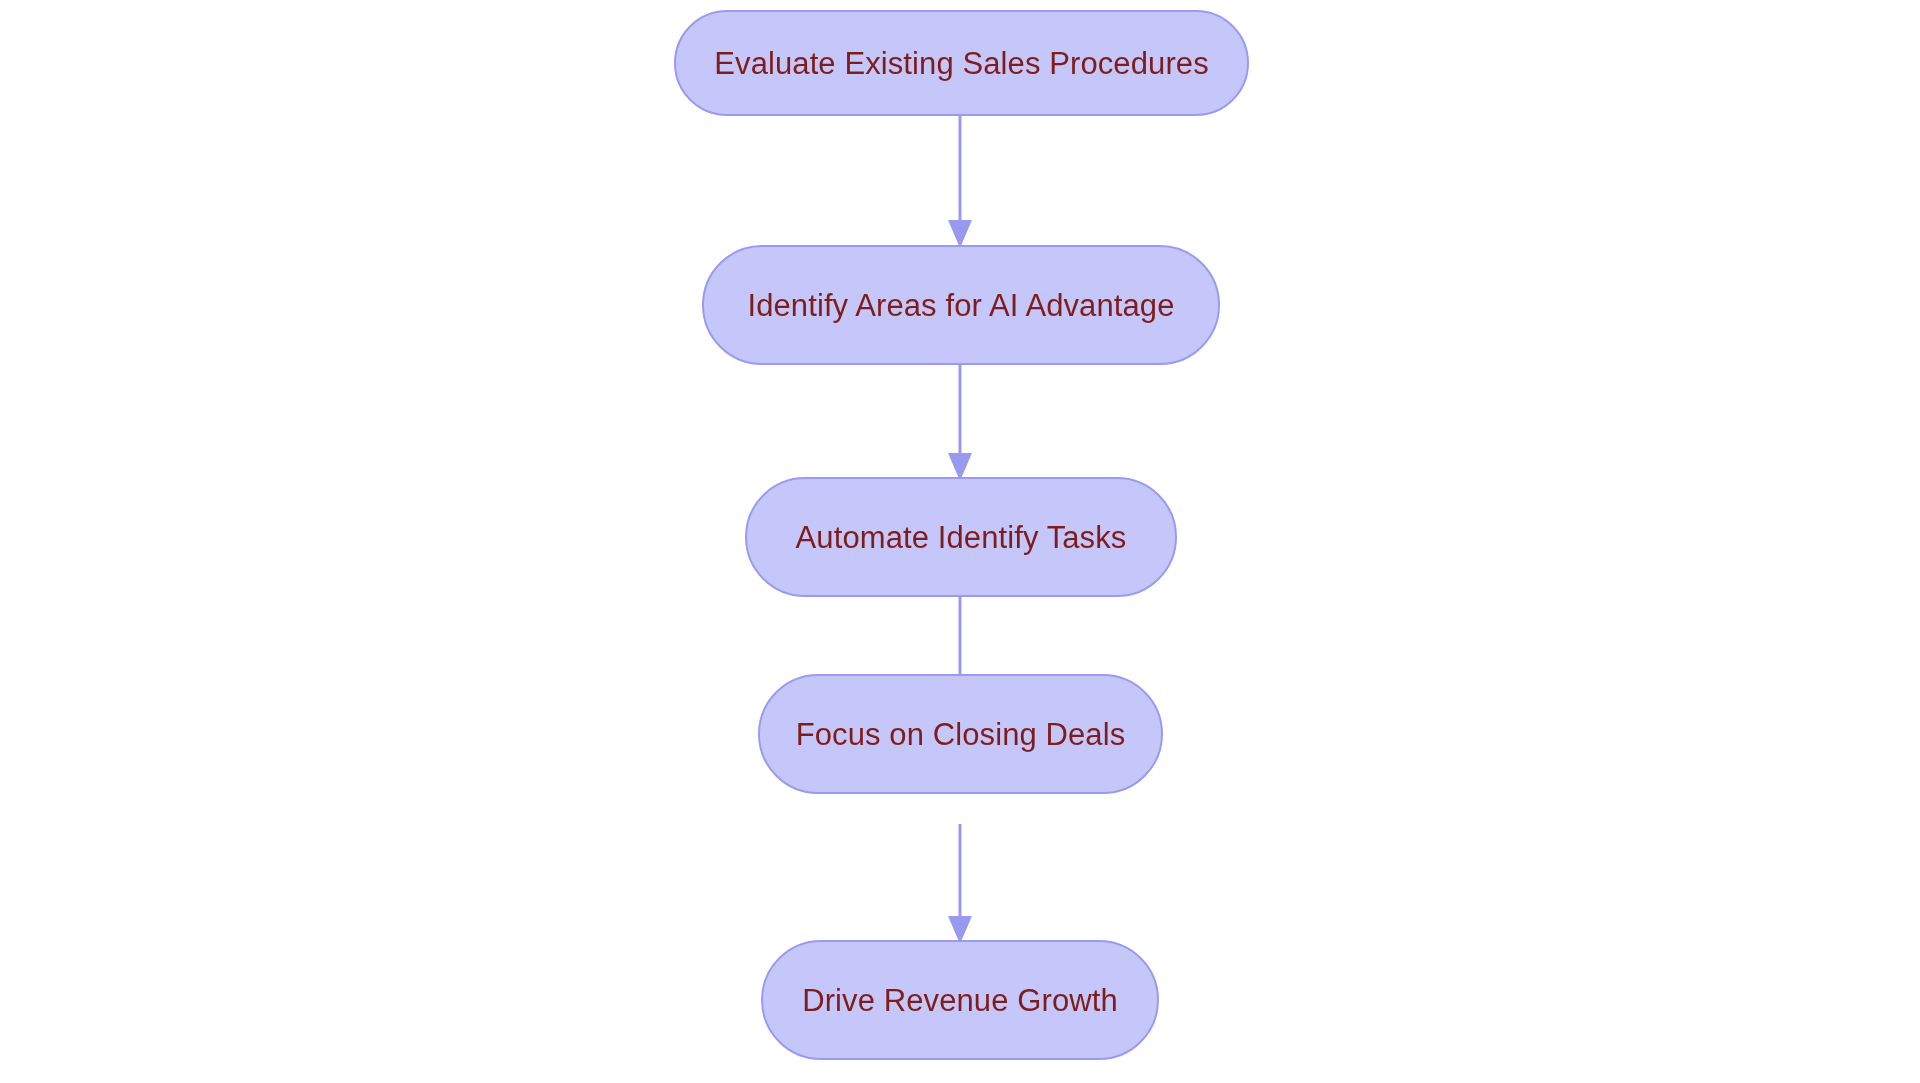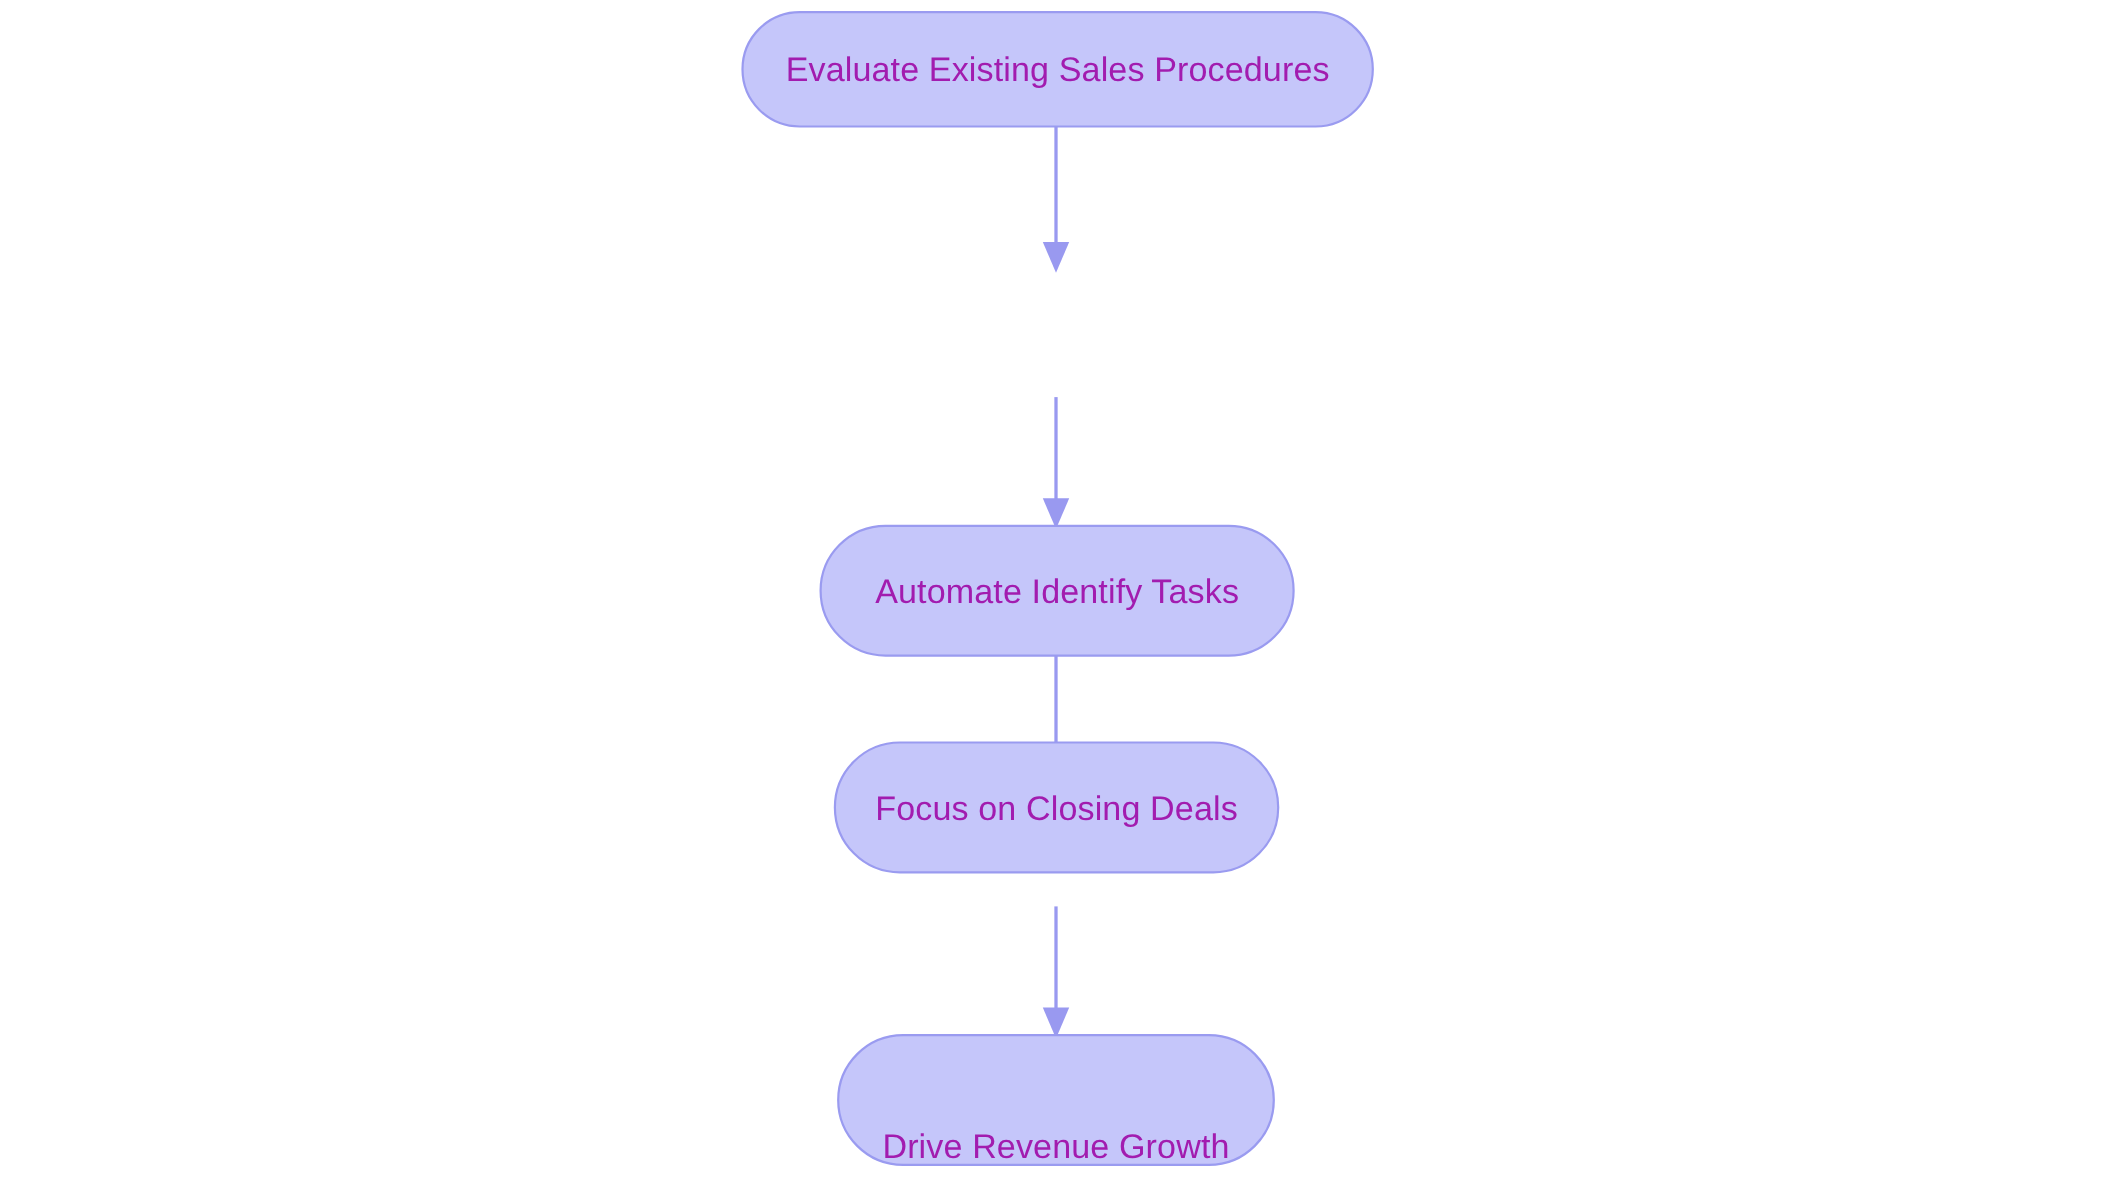--- a/index.html
+++ b/index.html
@@ -28,21 +28,21 @@
     display: flex;
     align-items: center;
     justify-content: center;
     background: #c5c6fa;
     border: 2px solid #9a9bf0;
     border-radius: 999px;
     z-index: 2;
   }
 
   .flow-node-label {
-    color: #a21caf;
+    color: #7f1d1d;
     font-size: 31px;
     line-height: 1;
     font-weight: 400;
     letter-spacing: 0.1px;
     white-space: nowrap;
     text-align: center;
     font-family: "Liberation Sans", "DejaVu Sans", sans-serif;
   }
 
   .flow-connector {
@@ -84,26 +84,29 @@
 
   <svg class="flow-connector" style="left:940px; top:824px; width:40px; height:124px;" viewBox="0 0 40 124">
     <line class="conn-line" x1="20" y1="0" x2="20" y2="102"></line>
     <polygon class="conn-head" points="20,120 8,92 32,92"></polygon>
   </svg>
 
   <div class="flow-node" style="left:674px; top:10px; width:575px; height:106px;">
     <span class="flow-node-label">Evaluate Existing Sales Procedures</span>
   </div>
 
+  <div class="flow-node" style="left:702px; top:245px; width:518px; height:120px;">
+    <span class="flow-node-label">Identify Areas for AI Advantage</span>
+  </div>
 
   <div class="flow-node" style="left:745px; top:477px; width:432px; height:120px;">
     <span class="flow-node-label">Automate Identify Tasks</span>
   </div>
 
   <div class="flow-node" style="left:758px; top:674px; width:405px; height:120px;">
     <span class="flow-node-label">Focus on Closing Deals</span>
   </div>
 
-  <div class="flow-node" style="left:761px; top:940px; width:398px; height:120px;align-items:flex-end;">
+  <div class="flow-node" style="left:761px; top:940px; width:398px; height:120px;">
     <span class="flow-node-label">Drive Revenue Growth</span>
   </div>
 
 </div>
 
 </body></html>

